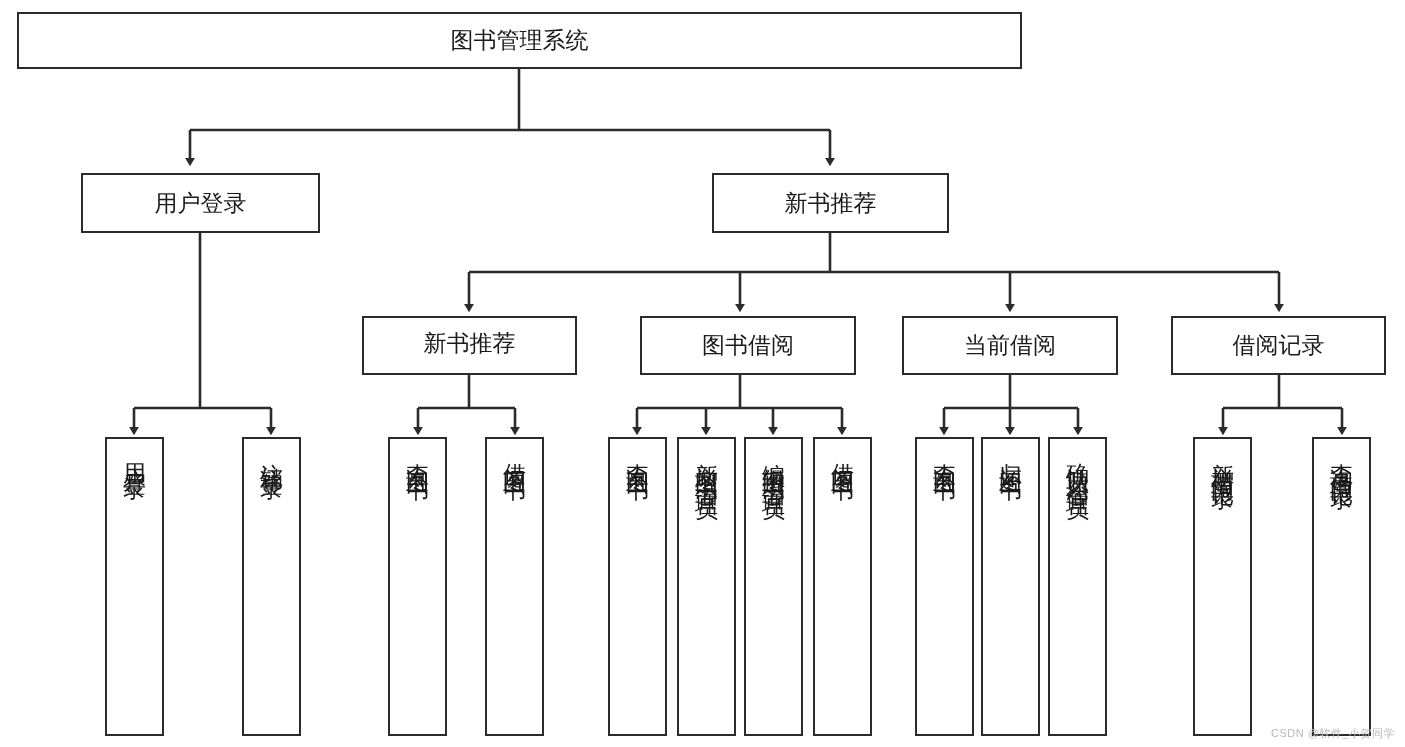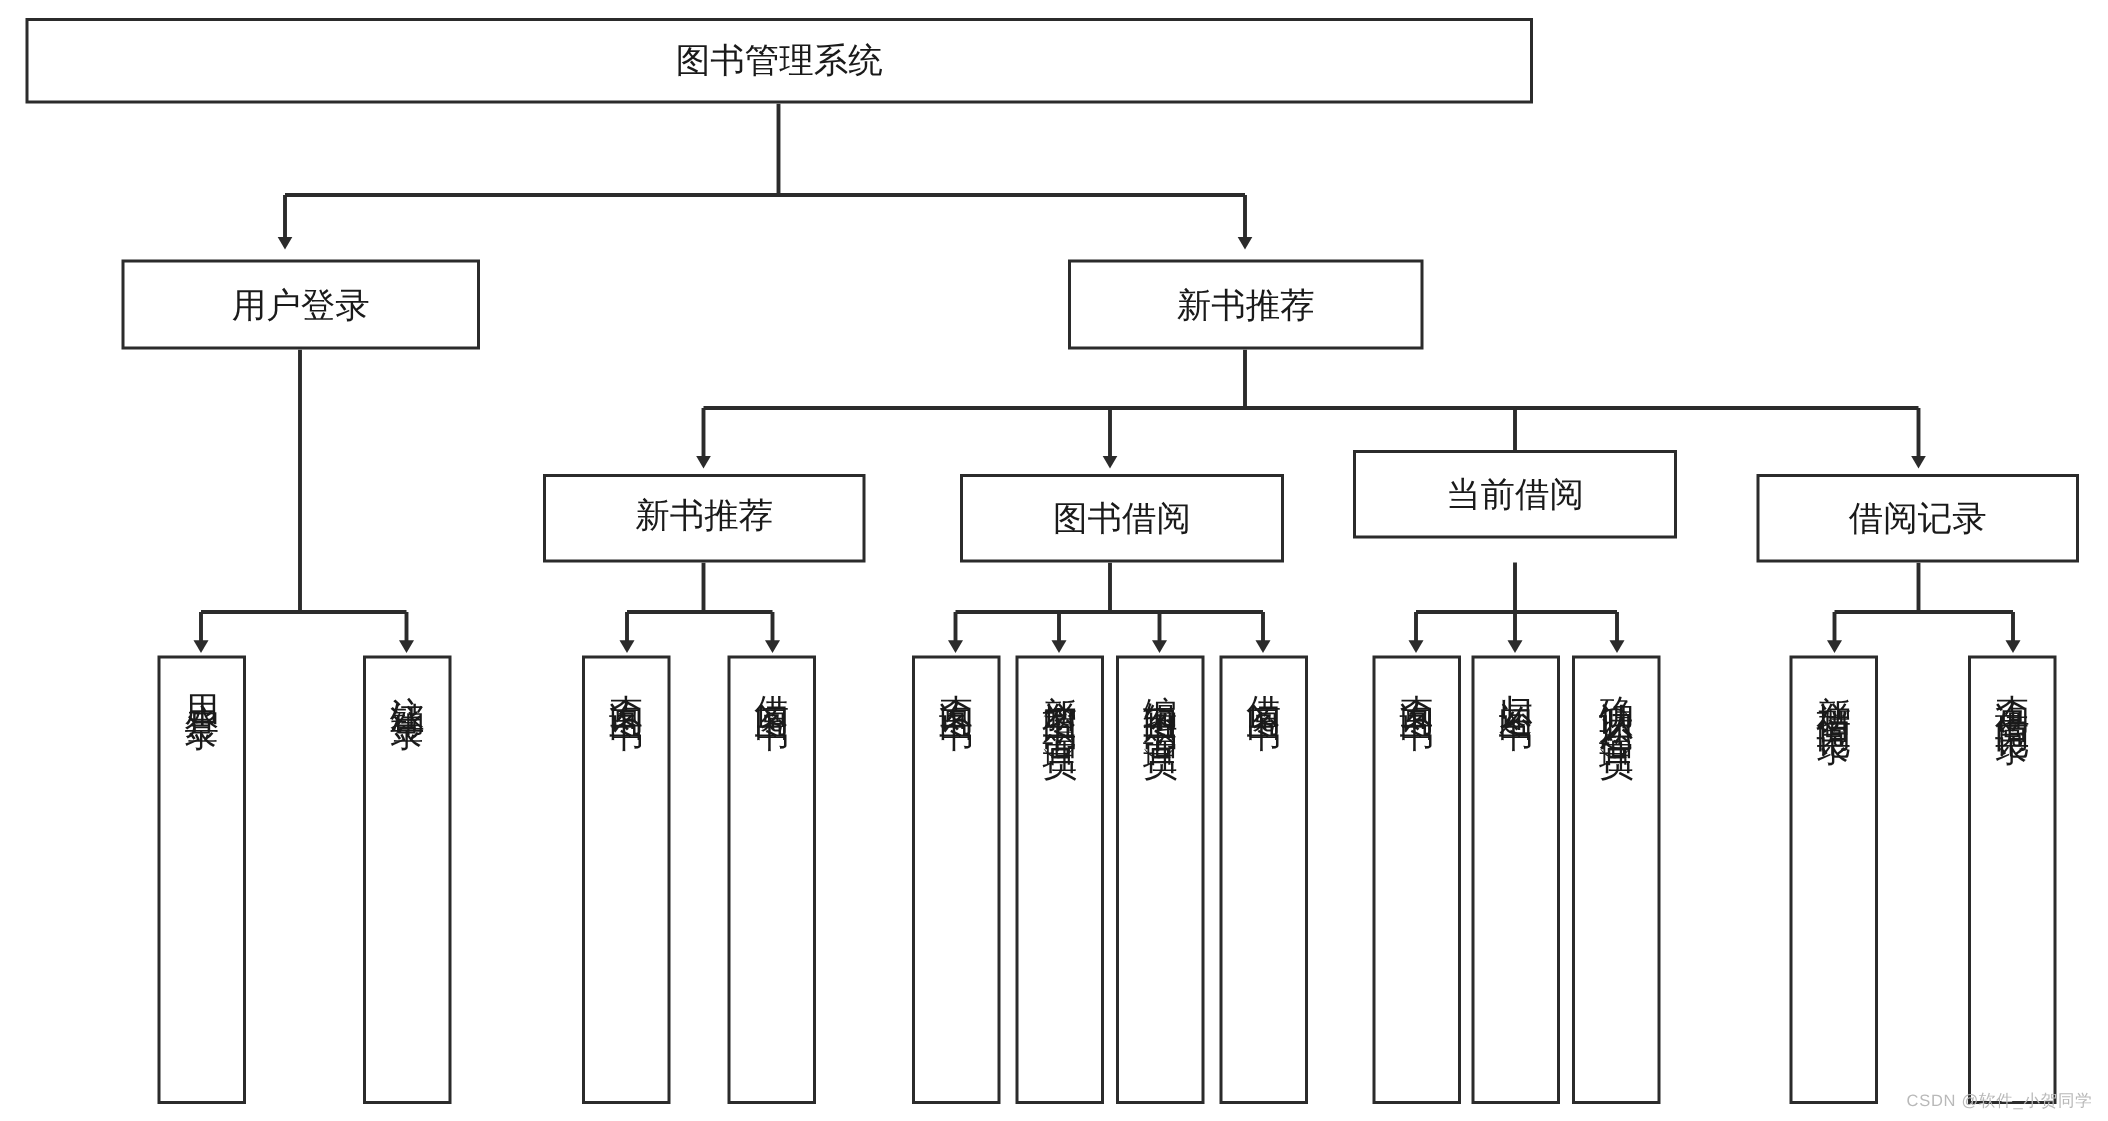--- a/index.html
+++ b/index.html
@@ -136,21 +136,21 @@
   </div>
 
   <div class="node horizontal" style="left:362px; top:316px; width:215px; height:59px;font-family:Liberation Mono, monospace;">
     <span class="node-label">新书推荐</span>
   </div>
 
   <div class="node horizontal" style="left:640px; top:316px; width:216px; height:59px;">
     <span class="node-label">图书借阅</span>
   </div>
 
-  <div class="node horizontal" style="left:902px; top:300px; width:216px; height:59px;">
+  <div class="node horizontal" style="left:902px; top:316px; width:216px; height:59px;">
     <span class="node-label">当前借阅</span>
   </div>
 
   <div class="node horizontal" style="left:1171px; top:316px; width:215px; height:59px;">
     <span class="node-label">借阅记录</span>
   </div>
 
   <div class="node vertical" style="left:105px; top:437px; width:59px; height:299px;">
     <span class="node-label">用户登录</span>
   </div>

